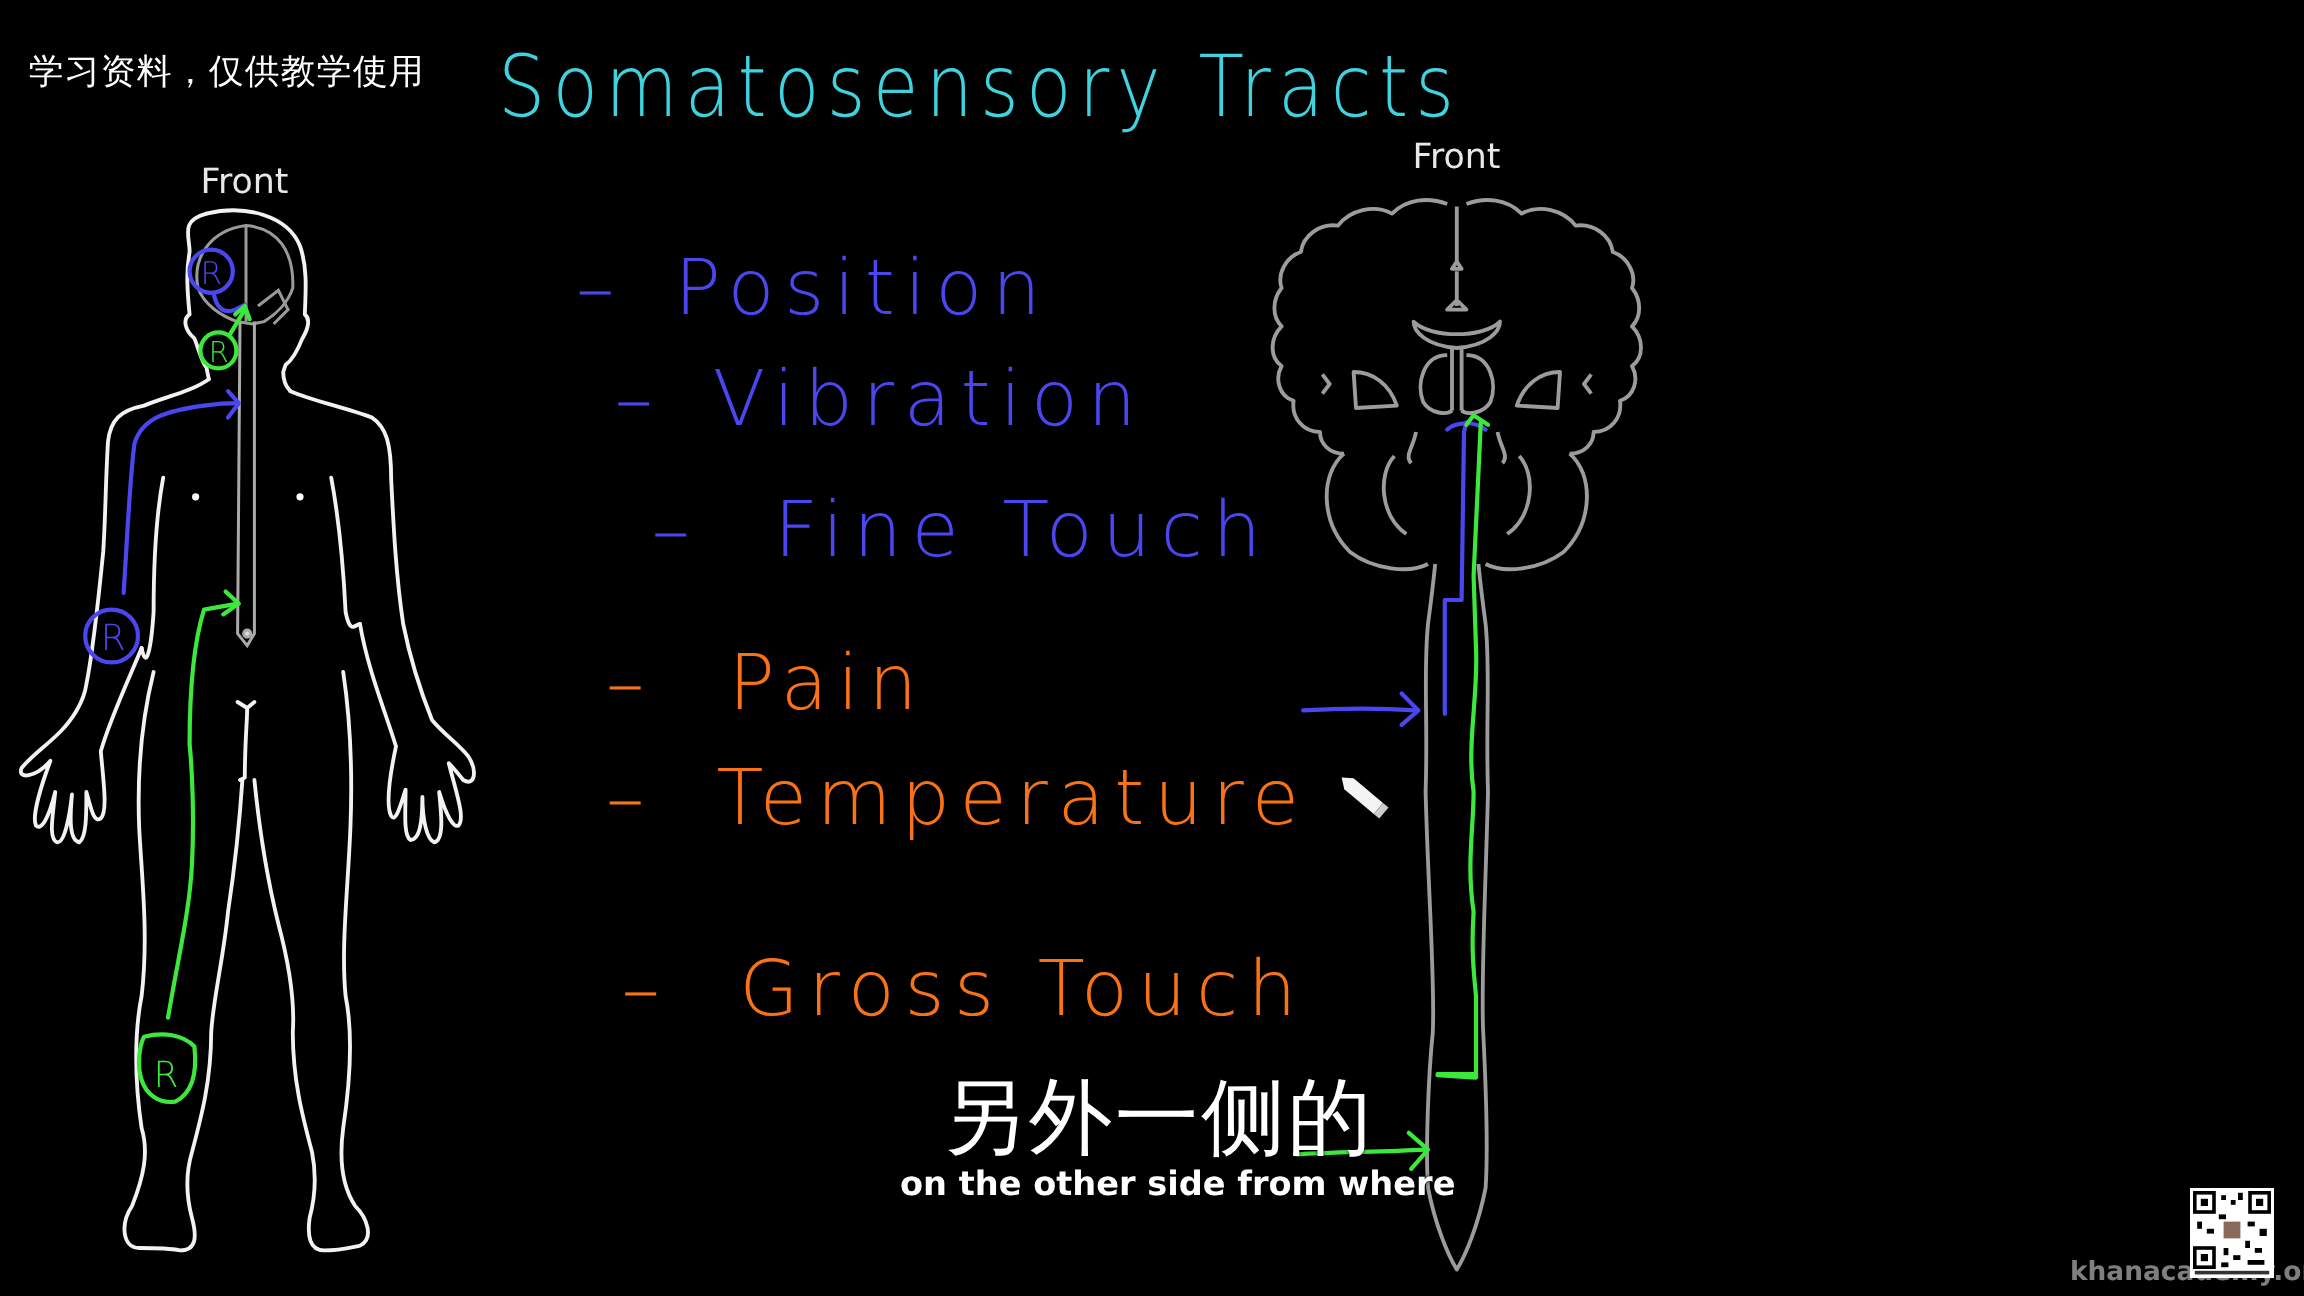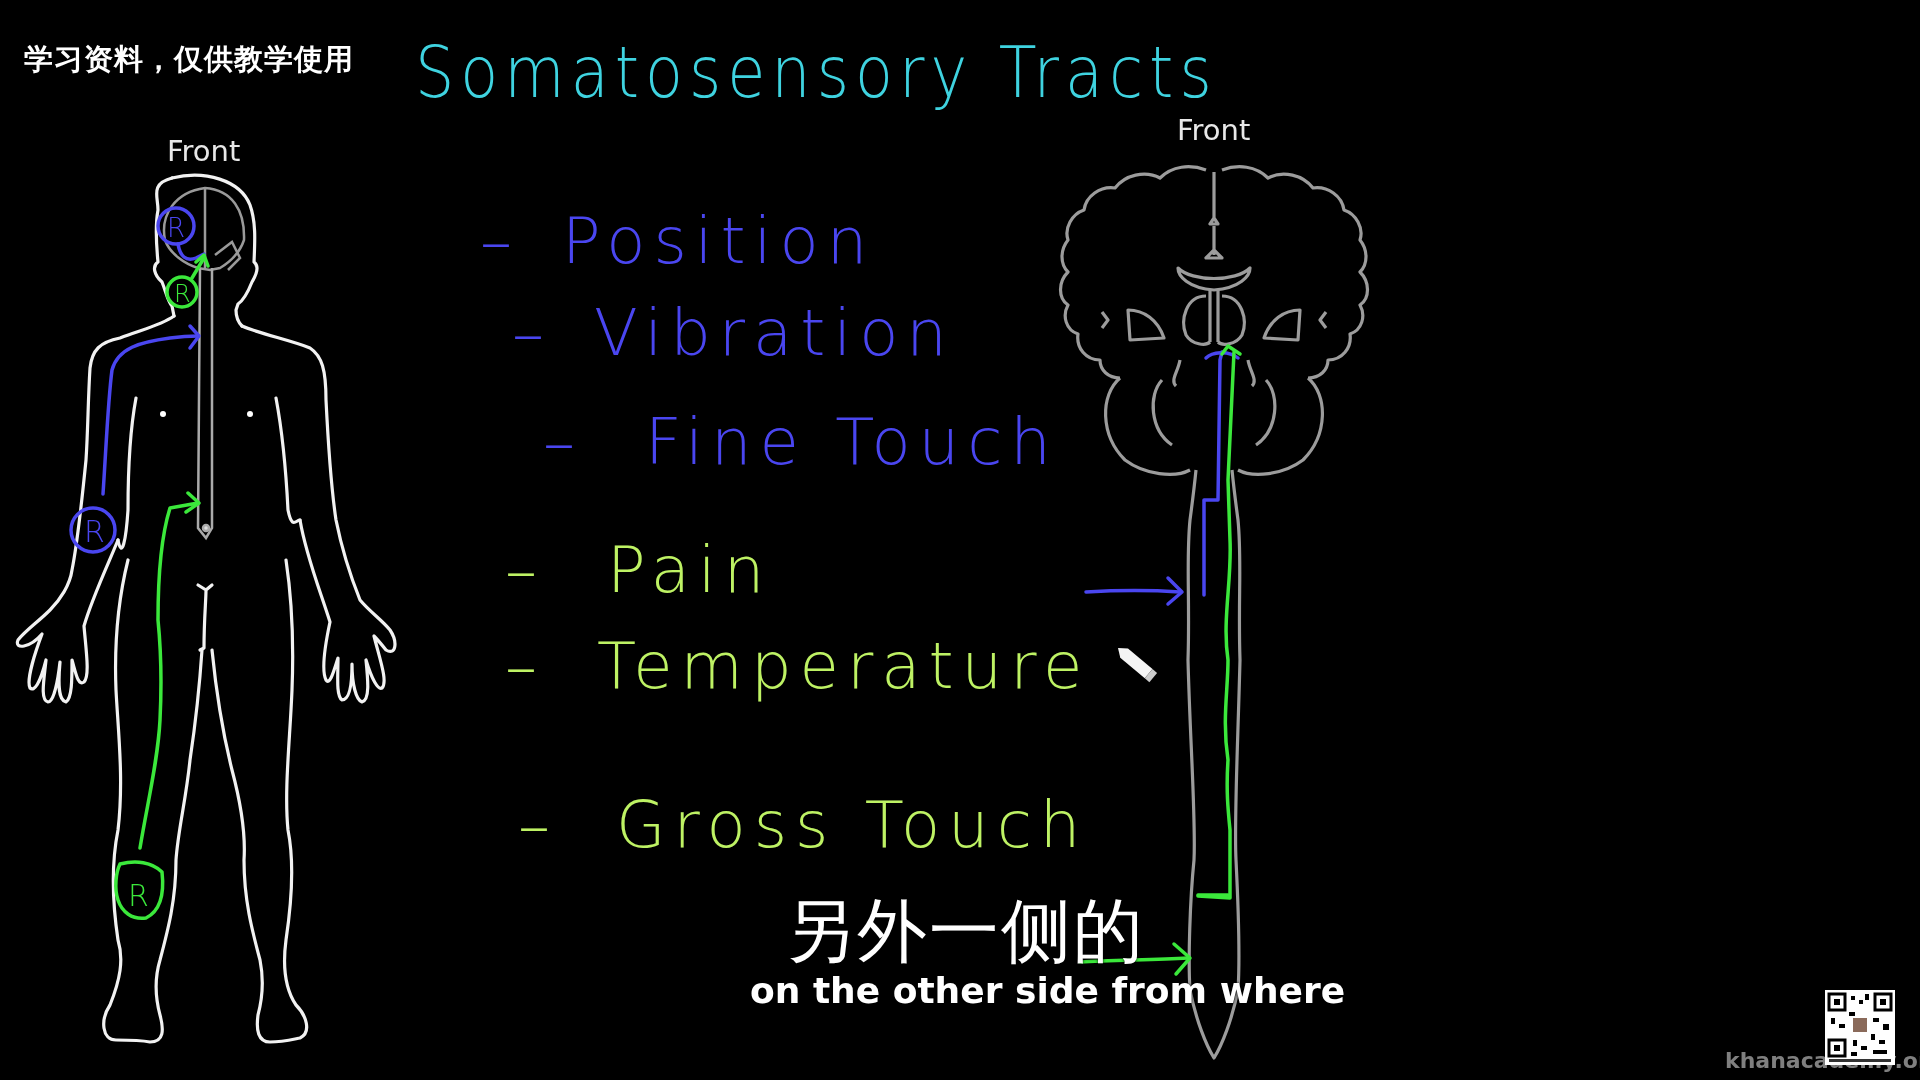--- a/index.html
+++ b/index.html
@@ -1,27 +1,27 @@
 <!DOCTYPE html>
 <html><head>
 <meta charset="utf-8">
 <style>
   html, body { margin:0; padding:0; background:#000; }
   body { width:1920px; height:1080px; position:relative; overflow:hidden; font-family:"DejaVu Sans", sans-serif; }
   .abs { position:absolute; }
-  .watermark-cn { left:24px; top:40px; color:#fff; font-family:"DejaVu Sans", sans-serif; font-weight:bold; font-size:29px; letter-spacing:1px; }
+  .watermark-cn { left:24px; top:40px; color:#fff; font-family:"DejaVu Sans", sans-serif; font-weight:normal; font-size:29px; letter-spacing:1px; }
   .hand { font-family:"DejaVu Sans", sans-serif; font-weight:300; }
   .title { left:415px; top:30px; color:#3fd3e0; font-size:62px; letter-spacing:6px; transform:scaleY(1.15); transform-origin:left top; }
   .front-label { color:#e8e8e8; font-size:29px; }
   .list-item { font-size:64px; letter-spacing:8px; white-space:nowrap; }
   .list-item .dash { display:inline-block; margin-right:42px; }
   .blue { color:#4a46f0; }
-  .green { color:#bef264; }
+  .green { color:#f97316; }
   .sub-cn { left:785px; top:885px; color:#fff; font-weight:normal; font-size:70px; letter-spacing:2px; text-shadow:0 0 3px #000; }
-  .sub-en { left:750px; top:970px; color:#fff; font-weight:bold; font-size:36px; text-shadow:0 0 3px #000; }
+  .sub-en { left:750px; top:970px; color:#fff; font-weight:bold; font-size:28px; text-shadow:0 0 3px #000; }
   .ka { left:1725px; top:1048px; color:#aaa; font-size:22px; font-weight:bold; opacity:0.75; }
   .qr { left:1825px; top:990px; width:70px; height:75px; background:#fff; }
   svg { position:absolute; left:0; top:0; }
 </style>
 </head>
 <body>
 
 <div class="abs watermark-cn">学习资料，仅供教学使用</div>
 
 <div class="abs title hand">Somatosensory Tracts</div>

